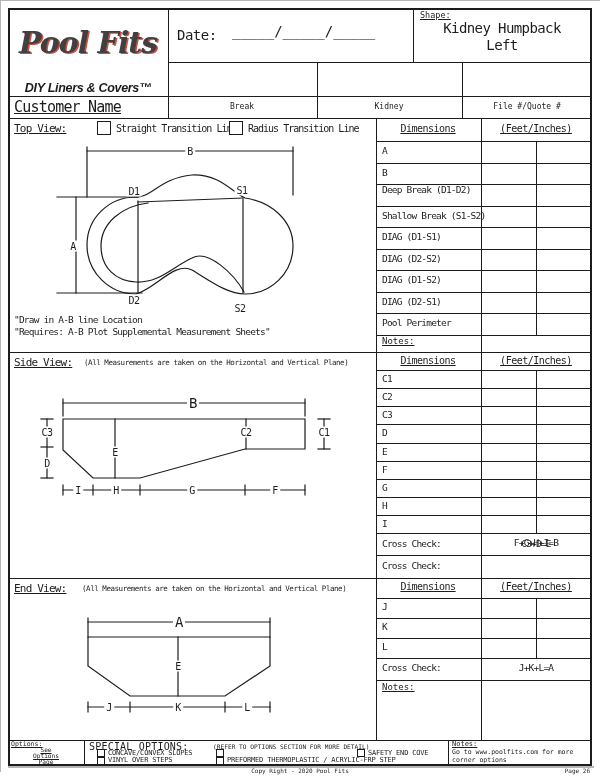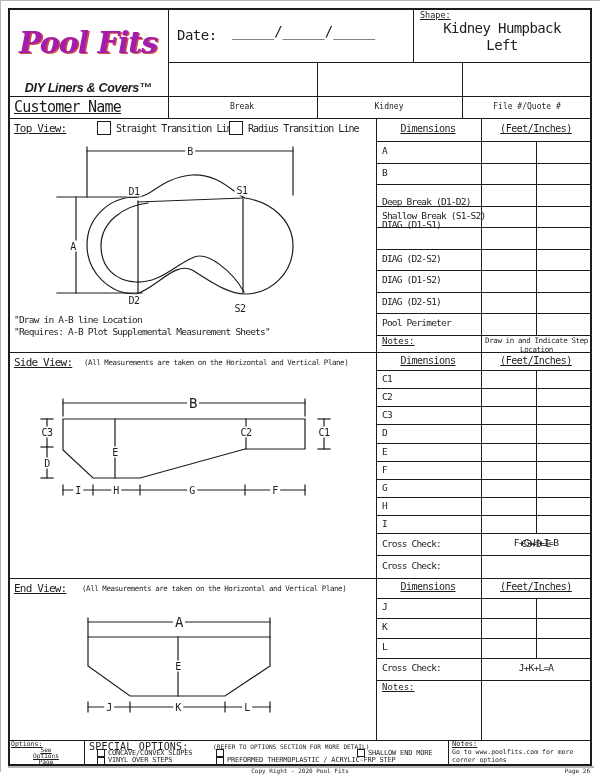--- a/index.html
+++ b/index.html
@@ -86,21 +86,21 @@
     <div class="hl" style="left:376px;top:598px;width:216px"></div>
     <div class="hl" style="left:376px;top:618px;width:216px"></div>
     <div class="hl" style="left:376px;top:638px;width:216px"></div>
     <div class="hl" style="left:376px;top:658px;width:216px"></div>
     <div class="hl" style="left:376px;top:680px;width:216px"></div>
 
     <div class="vl" style="left:84px;top:740px;height:24px"></div>
     <div class="vl" style="left:448px;top:740px;height:24px"></div>
   </div>
 
-  <div class="t logo-brand" style="left:88px;top:42px;transform:translate(-50%,-50%);color:#a21caf">Pool Fits</div>
+  <div class="t logo-brand" style="left:88px;top:42px;transform:translate(-50%,-50%);color:#404040">Pool Fits</div>
   <div class="t logo-tag" style="left:88px;top:82px;transform:translateX(-50%)">DIY Liners &amp; Covers™</div>
 
   <span class="t" style="left:177px;top:28px;font-size:14px;letter-spacing:-0.5px">Date:</span>
   <span class="t" style="left:232px;top:24px;font-size:14px">_____/_____/_____</span>
 
   <span class="t u" style="left:420px;top:11px;font-size:8.5px">Shape:</span>
   <span class="t cx" style="left:502px;top:21px;font-size:14px;letter-spacing:-0.6px">Kidney Humpback</span>
   <span class="t cx" style="left:502px;top:38px;font-size:14px;letter-spacing:-0.6px">Left</span>
 
   <div class="fill" style="left:169px;top:63px;width:147px;height:32px"></div>
@@ -144,38 +144,37 @@
   <span class="dl" style="left:242px;top:190px">S1</span>
   <span class="dl" style="left:134px;top:300px">D2</span>
   <span class="dl" style="left:240px;top:308px">S2</span>
   <span class="t" style="left:14px;top:315px;font-size:9.5px;letter-spacing:-0.8px">"Draw in A-B line Location</span>
   <span class="t" style="left:14px;top:327px;font-size:9.5px;letter-spacing:-0.8px">"Requires: A-B Plot Supplemental Measurement Sheets"</span>
 
   <span class="t cx hdr" style="left:428px;top:123px">Dimensions</span>
   <span class="t cx hdr" style="left:536px;top:123px">(Feet/Inches)</span>
   <span class="t rl" style="left:382px;top:146px">A</span>
   <span class="t rl" style="left:382px;top:168px">B</span>
-  <span class="t rl" style="left:382px;top:197px">Deep Break (D1-D2)</span>
+  <span class="t rl" style="left:382px;top:185px">Deep Break (D1-D2)</span>
   <span class="t rl" style="left:382px;top:211px">Shallow Break (S1-S2)</span>
-  <span class="t rl" style="left:382px;top:220px">DIAG (D1-S1)</span>
+  <span class="t rl" style="left:382px;top:232px">DIAG (D1-S1)</span>
   <span class="t rl" style="left:382px;top:254px">DIAG (D2-S2)</span>
   <span class="t rl" style="left:382px;top:275px">DIAG (D1-S2)</span>
   <span class="t rl" style="left:382px;top:297px">DIAG (D2-S1)</span>
   <span class="t rl" style="left:382px;top:318px">Pool Perimeter</span>
   <div class="fill" style="top:142px;height:20px"></div>
   <div class="fill" style="top:164px;height:19px"></div>
   <div class="fill" style="top:185px;height:20px"></div>
   <div class="fill" style="top:207px;height:19px"></div>
   <div class="fill" style="top:228px;height:20px"></div>
   <div class="fill" style="top:250px;height:19px"></div>
   <div class="fill" style="top:271px;height:20px"></div>
   <div class="fill" style="top:293px;height:19px"></div>
   <div class="fill" style="top:314px;height:20px"></div>
   <span class="t u" style="left:382px;top:337px;font-size:9px">Notes:</span>
-  <div class="notesv" style="top:336px">Draw in and Indicate Step Location</div>
 
   <span class="t u" style="left:14px;top:357px;font-size:11px;letter-spacing:-0.8px">Side View:</span>
   <span class="t sub" style="left:84px;top:359px">(All Measurements are taken on the Horizontal and Vertical Plane)</span>
 
   <svg style="left:8px;top:352px" width="368" height="226" viewBox="0 0 368 226">
     <g>
       <path d="M55,67 L297,67 L297,97 L237,97 L132,126 L85,126 L55,98 Z"></path>
     </g>
     <g>
       <line x1="55" y1="51" x2="297" y2="51"></line>
@@ -276,21 +275,21 @@
   <span class="t cx u" style="left:46px;top:753px;font-size:6.2px">Options</span>
   <span class="t cx u" style="left:46px;top:759px;font-size:6.2px">Page</span>
 
   <span class="t" style="left:89px;top:741px;font-size:10px;letter-spacing:0.2px">SPECIAL OPTIONS:</span>
   <span class="t" style="left:213px;top:744px;font-size:6.2px">(REFER TO OPTIONS SECTION FOR MORE DETAIL)</span>
   <div class="cbs" style="left:97px;top:749px;width:6px;height:6px"></div>
   <span class="t" style="left:108px;top:750px;font-size:7px;letter-spacing:-0.2px">CONCAVE/CONVEX SLOPES</span>
   <div class="cbs" style="left:216px;top:749px;width:6px;height:6px"></div>
   <span class="t" style="left:227px;top:792px;font-size:13px;letter-spacing:-0.2px">SAFETY LEDGE</span>
   <div class="cbs" style="left:357px;top:749px;width:6px;height:6px"></div>
-  <span class="t" style="left:368px;top:750px;font-size:7px;letter-spacing:-0.2px">SHALLOW END MORE</span>
+  <span class="t" style="left:368px;top:750px;font-size:7px;letter-spacing:-0.2px">SAFETY END COVE</span>
   <div class="cbs" style="left:97px;top:757px;width:6px;height:6px"></div>
   <span class="t" style="left:108px;top:757px;font-size:7px;letter-spacing:-0.2px">VINYL OVER STEPS</span>
   <div class="cbs" style="left:216px;top:757px;width:6px;height:6px"></div>
   <span class="t" style="left:227px;top:757px;font-size:7px;letter-spacing:-0.2px">PREFORMED THERMOPLASTIC / ACRYLIC-FRP STEP</span>
 
   <span class="t u" style="left:452px;top:741px;font-size:7px">Notes:</span>
   <div class="t" style="left:452px;top:748px;width:136px;font-size:6.5px;white-space:normal;line-height:1.25">Go to www.poolfits.com for more corner options</div>
 
   <span class="t cx" style="left:300px;top:768px;font-size:6px">Copy Right - 2020 Pool Fits</span>
   <span class="t" style="right:10px;top:768px;font-size:6px">Page 26</span>

